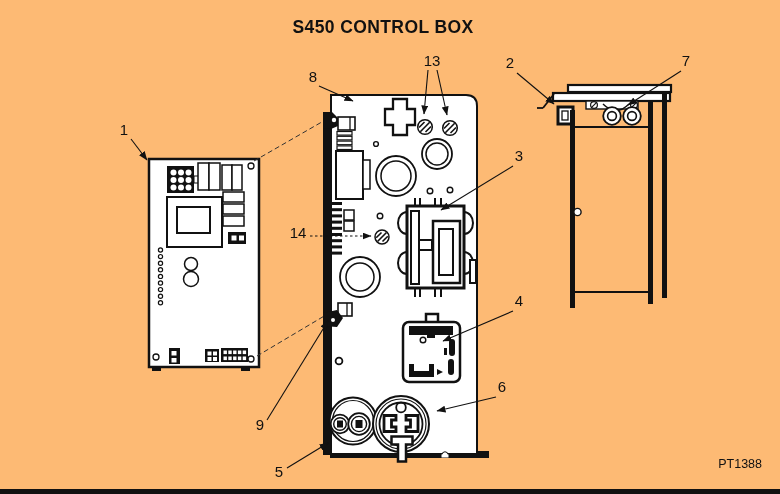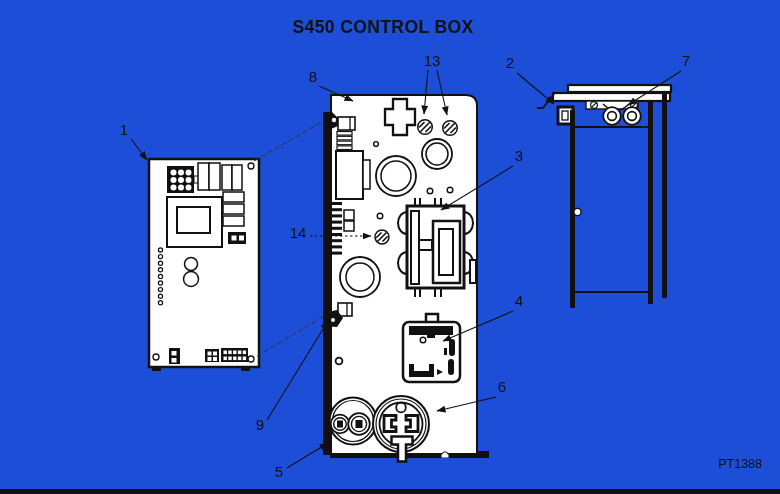--- a/index.html
+++ b/index.html
@@ -1,16 +1,16 @@
 <!DOCTYPE html>
 <html><head>
 <meta charset="utf-8">
 <style>
   html,body{margin:0;padding:0;background:#e8e8e8;}
-  .page{position:relative;width:780px;height:494px;background:#1d4ed8;font-family:"Liberation Sans",sans-serif;overflow:hidden;}
+  .page{position:relative;width:780px;height:494px;background:#fdba74;font-family:"Liberation Sans",sans-serif;overflow:hidden;}
   svg{position:absolute;left:0;top:0;}
   .title{font-family:"Liberation Sans",sans-serif;font-size:17.5px;font-weight:bold;letter-spacing:.4px;fill:#111;}
   .num{font-family:"Liberation Sans",sans-serif;font-size:15px;fill:#111;}
   .pn{font-family:"Liberation Sans",sans-serif;font-size:12.5px;fill:#111;}
   .fw{fill:#ffffff;stroke:#111111;}
   .fb{fill:#111111;stroke:none;}
   .ln{fill:none;stroke:#111111;}
   .leader{fill:none;stroke:#111111;stroke-width:1.1;}
   .dash{fill:none;stroke:#333333;stroke-width:1;stroke-dasharray:5,3;}
 </style>

